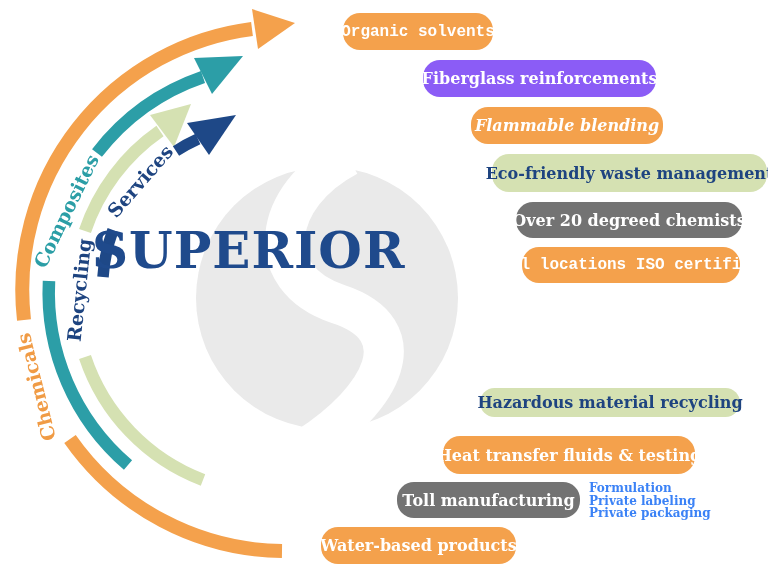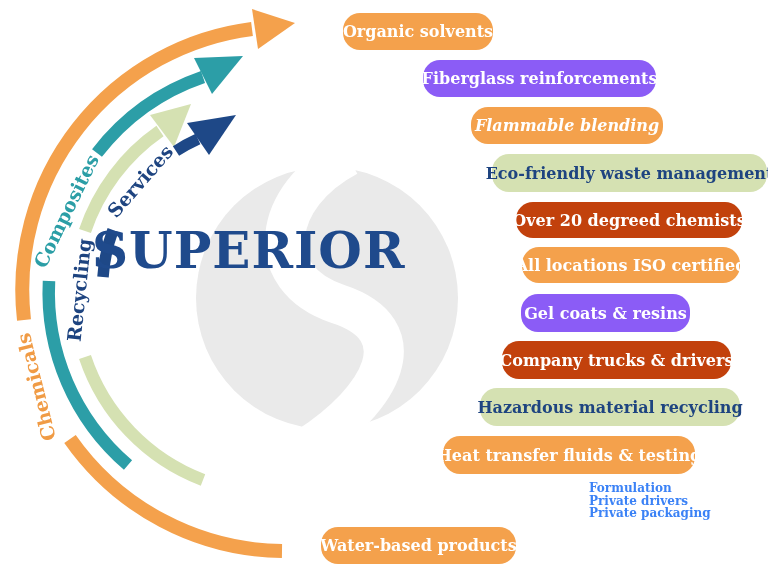--- a/index.html
+++ b/index.html
@@ -8,21 +8,21 @@
   .layer{position:absolute;left:0;top:0;}
   
   .title{position:absolute;left:92px;top:220px;width:420px;text-align:left;
          font-weight:700;font-size:50px;line-height:62px;color:#1F4A8C;letter-spacing:1px;}
   
   .pill{position:absolute;display:flex;align-items:center;justify-content:center;
         border-radius:17px;font-weight:700;font-size:16px;white-space:nowrap;}
   .pill.orange{background:#F4A14C;color:#ffffff;}
   .pill.teal{background:#8b5cf6;color:#ffffff;}
   .pill.green{background:#D5E1B2;color:#1E4480;}
-  .pill.navy{background:#c2410c;color:#ffffff;}
+  .pill.navy{background:#737373;color:#ffffff;}
   
   .toll-details{position:absolute;left:589px;top:482px;font-weight:700;font-size:12px;
                 line-height:12.5px;color:#3b82f6;}
   
   text.arc-label{font-family:"DejaVu Serif",serif;font-weight:700;font-size:19px;}
   .fill-orange{fill:#F09B45;}
   .fill-teal{fill:#2B9EA6;}
   .fill-navy{fill:#1E4480;}
 </style>
 </head>
@@ -64,31 +64,30 @@
     <text class="arc-label fill-orange" transform="translate(36,387) rotate(-104)" text-anchor="middle" dominant-baseline="central">Chemicals</text>
     <text class="arc-label fill-teal" transform="translate(66,211) rotate(-64)" text-anchor="middle" dominant-baseline="central">Composites</text>
     <text class="arc-label fill-navy" transform="translate(79,290) rotate(-84)" text-anchor="middle" dominant-baseline="central">Recycling</text>
     <text class="arc-label fill-navy" transform="translate(140,181) rotate(-49)" text-anchor="middle" dominant-baseline="central">Services</text>
   </svg>
 
   <div class="title">
     <div>SUPERIOR</div>
   </div>
 
-  <div class="pill orange" style="left:343px;top:13px;width:150px;height:37px;">Organic solvents</div>
+  <div class="pill orange" style="left:343px;top:13px;width:150px;height:37px;font-family:Liberation Mono, monospace;">Organic solvents</div>
   <div class="pill teal" style="left:423px;top:60px;width:233px;height:37px;">Fiberglass reinforcements</div>
   <div class="pill orange" style="left:471px;top:107px;width:192px;height:37px;font-style:italic;">Flammable blending</div>
   <div class="pill green" style="left:492px;top:154px;width:275px;height:38px;">Eco-friendly waste management</div>
   <div class="pill navy" style="left:516px;top:202px;width:226px;height:36px;">Over 20 degreed chemists</div>
-  <div class="pill orange" style="left:522px;top:247px;width:218px;height:36px;">All locations ISO certified</div>
-  <div class="pill teal" style="left:521px;top:294px;width:169px;height:38px;">Gel coats &amp; resins</div>
-  <div class="pill navy" style="left:502px;top:341px;width:229px;height:38px;">Company trucks &amp; drivers</div>
-  <div class="pill green" style="left:480px;top:388px;width:260px;height:38px;">Hazardous material recycling</div>
+  <div class="pill orange" style="left:522px;top:247px;width:218px;height:36px;font-family:Liberation Mono, monospace;">All locations ISO certified</div>
+  <div class="pill green" style="left:480px;top:388px;width:260px;height:29px;">Hazardous material recycling</div>
   <div class="pill orange" style="left:443px;top:436px;width:252px;height:38px;">Heat transfer fluids &amp; testing</div>
+  <div class="pill navy" style="left:397px;top:482px;width:183px;height:36px;">Toll manufacturing</div>
   <div class="pill orange" style="left:321px;top:527px;width:195px;height:37px;">Water-based products</div>
 
   <div class="toll-details">
     <div>Formulation</div>
-    <div>Private drivers</div>
+    <div>Private labeling</div>
     <div>Private packaging</div>
   </div>
 
 </div>
 
 </body></html>

